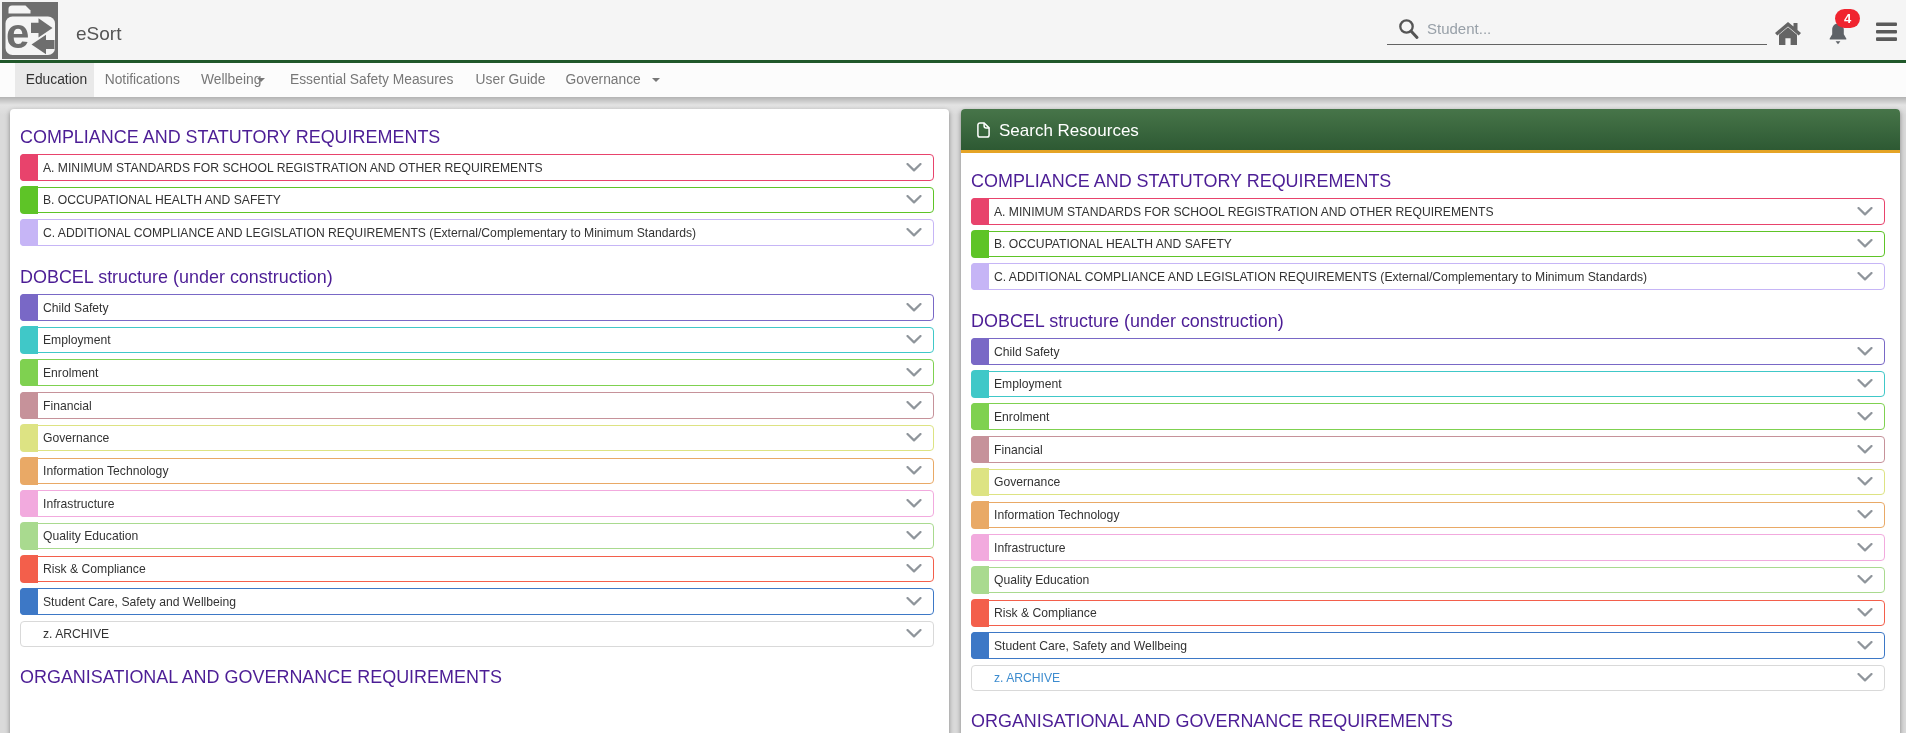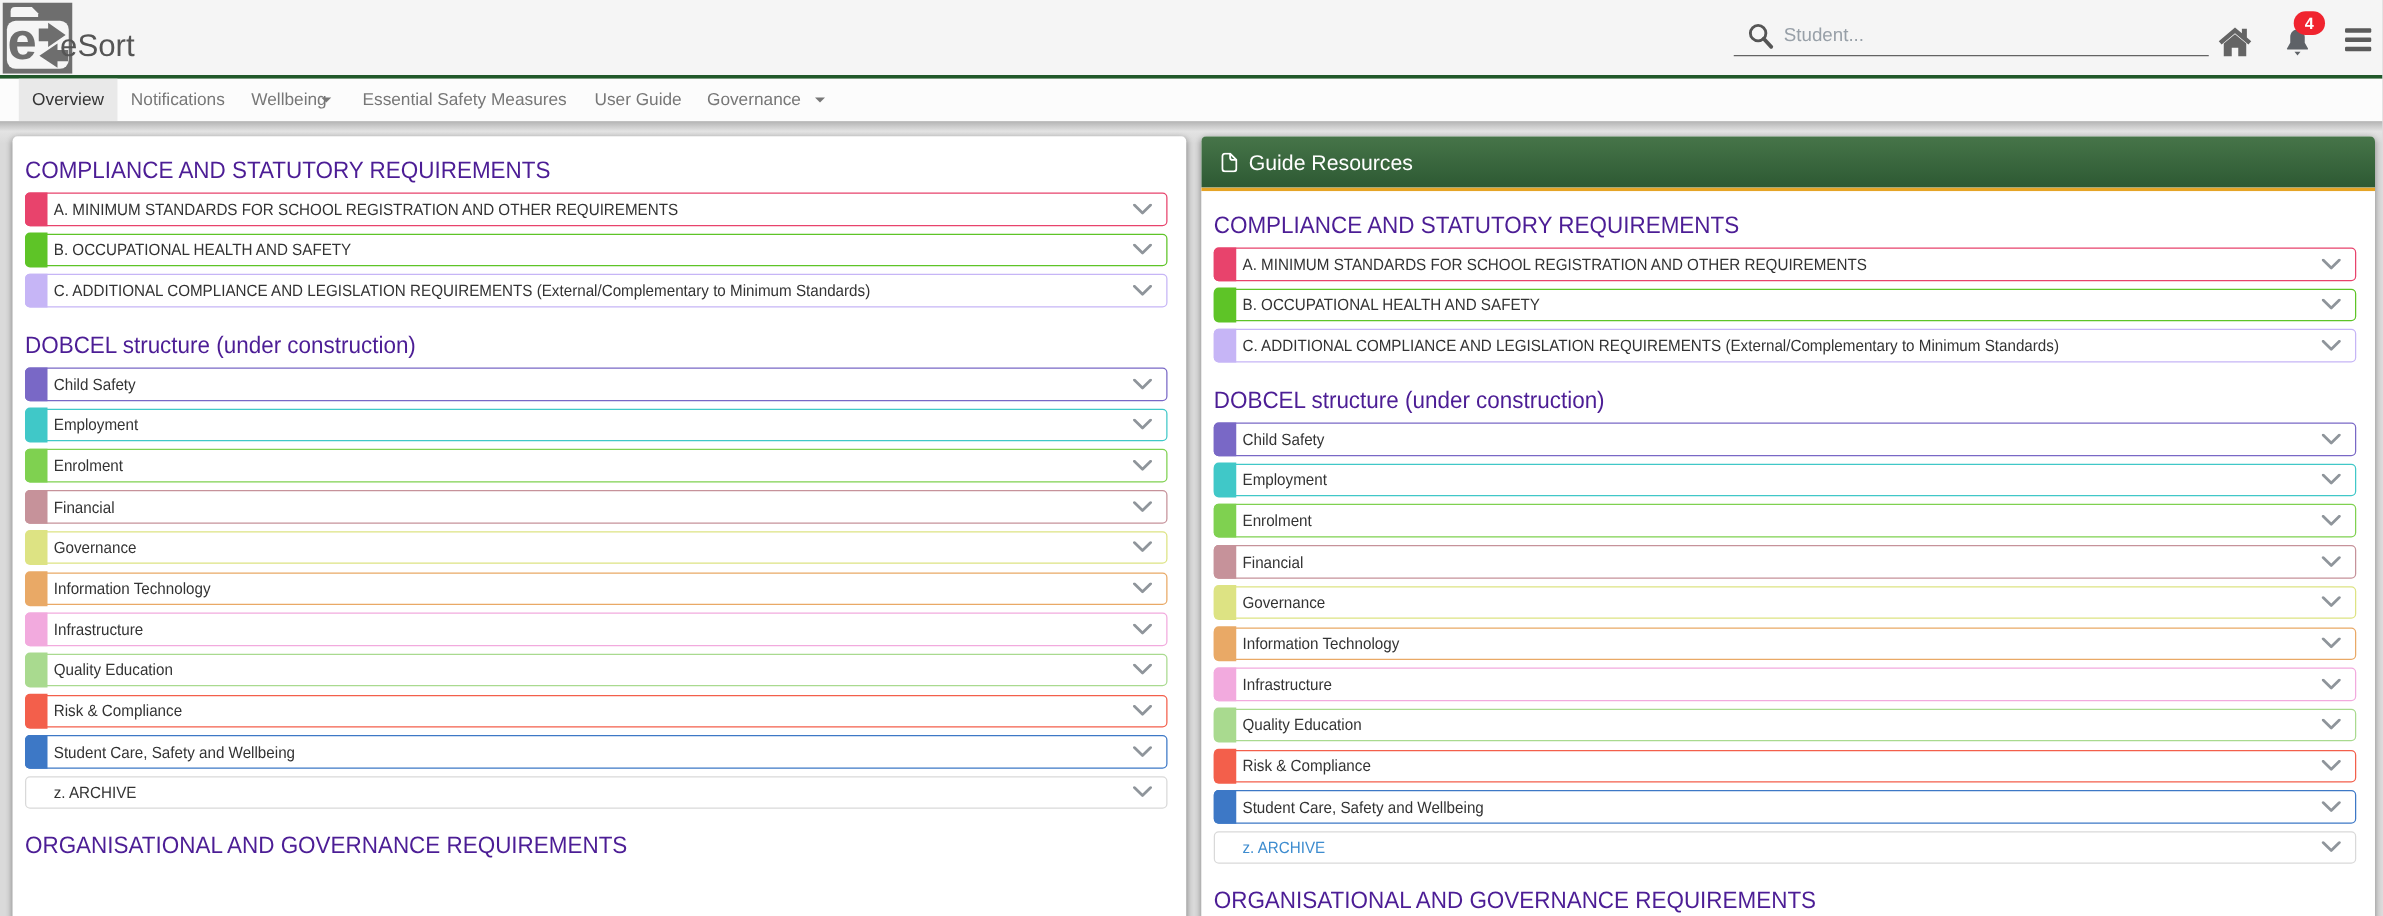--- a/index.html
+++ b/index.html
@@ -1,19 +1,19 @@
 <!DOCTYPE html>
 <html><head><meta charset="utf-8">
 <style>
 *{margin:0;padding:0;box-sizing:border-box}
 html,body{width:1906px;height:733px;overflow:hidden}
 body{position:relative;font-family:"Liberation Sans",sans-serif;background:#dcdcdc}
 .topbar{position:absolute;top:0;left:0;width:1906px;height:63px;background:#f5f5f5;border-bottom:3px solid #20582a}
 .logo{position:absolute;left:2px;top:2px}
-.brand{position:absolute;left:48px;top:23px;font-size:25px;color:#555}
+.brand{position:absolute;left:76px;top:23px;font-size:19px;color:#555}
 .sline{position:absolute;left:1387px;top:43.5px;width:380px;height:1.5px;background:#636363}
 .sph{position:absolute;left:1427px;top:20px;font-size:15px;color:#98a0a8}
 .imag{position:absolute;left:1397px;top:18px}
 .ihome{position:absolute;left:1774px;top:21px}
 .ibell{position:absolute;left:1826px;top:22px}
 .badge{position:absolute;left:1835px;top:9px;width:25px;height:19px;border-radius:9.5px;background:#f0242f;color:#fff;font-size:13px;font-weight:bold;text-align:center;line-height:19px}
 .iburg{position:absolute;left:1876px;top:22px}
 .nav{position:absolute;top:63px;left:0;width:1906px;height:34px;background:#fcfcfc}
 .nitem{position:absolute;top:0;height:34px;line-height:34px;font-size:13.8px;color:#777}
 .nactive{position:absolute;left:14.7px;top:0;width:79px;height:34px;background:#e9e9e9}
@@ -58,21 +58,21 @@
 </svg>
  <div class="badge">4</div>
  <svg class="iburg" width="22" height="21" viewBox="0 0 22 21">
   <rect x="0" y="0.5" width="21" height="3.6" rx="1" fill="#5a5a5a"></rect>
   <rect x="0" y="7.9" width="21" height="3.6" rx="1" fill="#5a5a5a"></rect>
   <rect x="0" y="15.3" width="21" height="3.6" rx="1" fill="#5a5a5a"></rect>
  </svg>
 </div>
 <div class="nav">
  <div class="nactive"></div>
- <span class="nitem" style="left:25.7px;color:#333">Overview</span>
+ <span class="nitem" style="left:25.7px;color:#333">Education</span>
  <span class="nitem" style="left:104.7px">Notifications</span>
  <span class="nitem" style="left:201px">Wellbeing</span>
  <div class="caret" style="left:257px"></div>
  <span class="nitem" style="left:290px">Essential Safety Measures</span>
  <span class="nitem" style="left:475.6px">User Guide</span>
  <span class="nitem" style="left:565.6px">Governance</span>
  <div class="caret" style="left:652px"></div>
 </div>
 <div class="stage">
 <div class="panel" style="left:10px">
@@ -178,21 +178,21 @@
         </div>
   <h2 style="padding-top:12.5px"><span>ORGANISATIONAL AND GOVERNANCE REQUIREMENTS</span></h2>
  </div>
 </div>
 <div class="panel" style="left:961px">
  <div class="phead">
   <svg class="pic" width="13" height="16" viewBox="0 0 13 16">
    <path d="M3 .9 H7.1 L12.1 5.9 V13 A2.1 2.1 0 0 1 10 15.1 H3 A2.1 2.1 0 0 1 .9 13 V3 A2.1 2.1 0 0 1 3 .9 Z" stroke="#fff" stroke-width="1.5" fill="none"></path>
    <path d="M7.1 .9 V3.9 A2 2 0 0 0 9.1 5.9 H12.1" stroke="#fff" stroke-width="1.5" fill="none"></path>
   </svg>
-  <span class="ptitle">Guide Resources</span>
+  <span class="ptitle">Search Resources</span>
  </div>
  <div class="pbody">
   <h2><span>COMPLIANCE AND STATUTORY REQUIREMENTS</span></h2>
 <div class="row" style="border-color:#e8436c">
           <div class="tab" style="background:#e8436c"></div>
           <span class="lbl">A. MINIMUM STANDARDS FOR SCHOOL REGISTRATION AND OTHER REQUIREMENTS</span>
           <svg class="chev" width="16" height="9" viewBox="0 0 16 9">
             <path d="M1.5 1 L8 7.4 L14.5 1" stroke="#8f959b" stroke-width="2.2" fill="none" stroke-linecap="round" stroke-linejoin="round"></path>
           </svg>
         </div>

